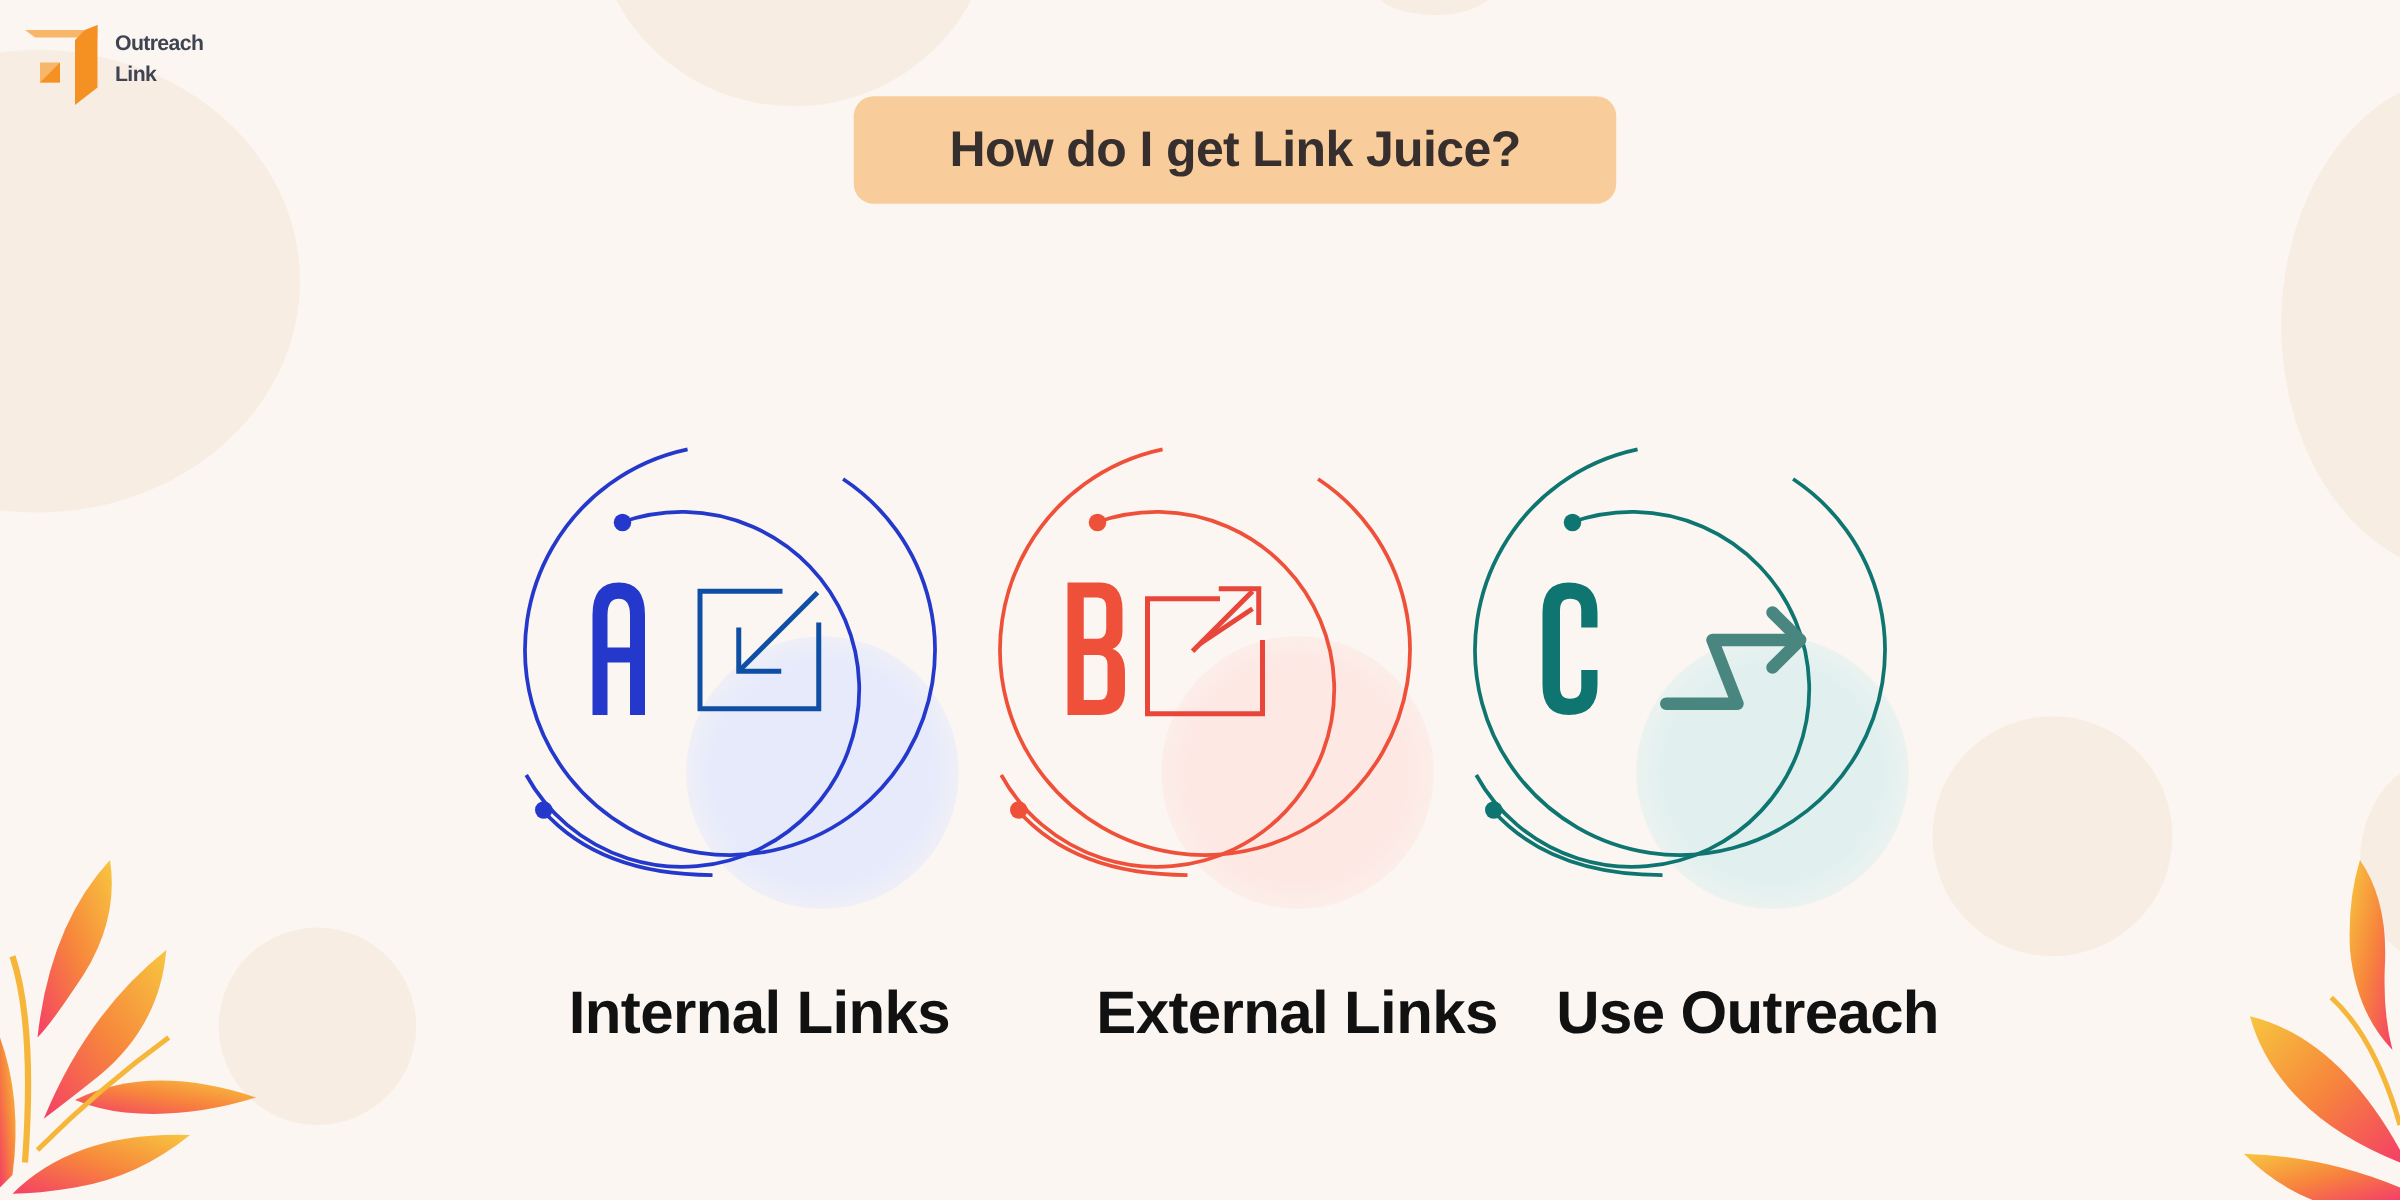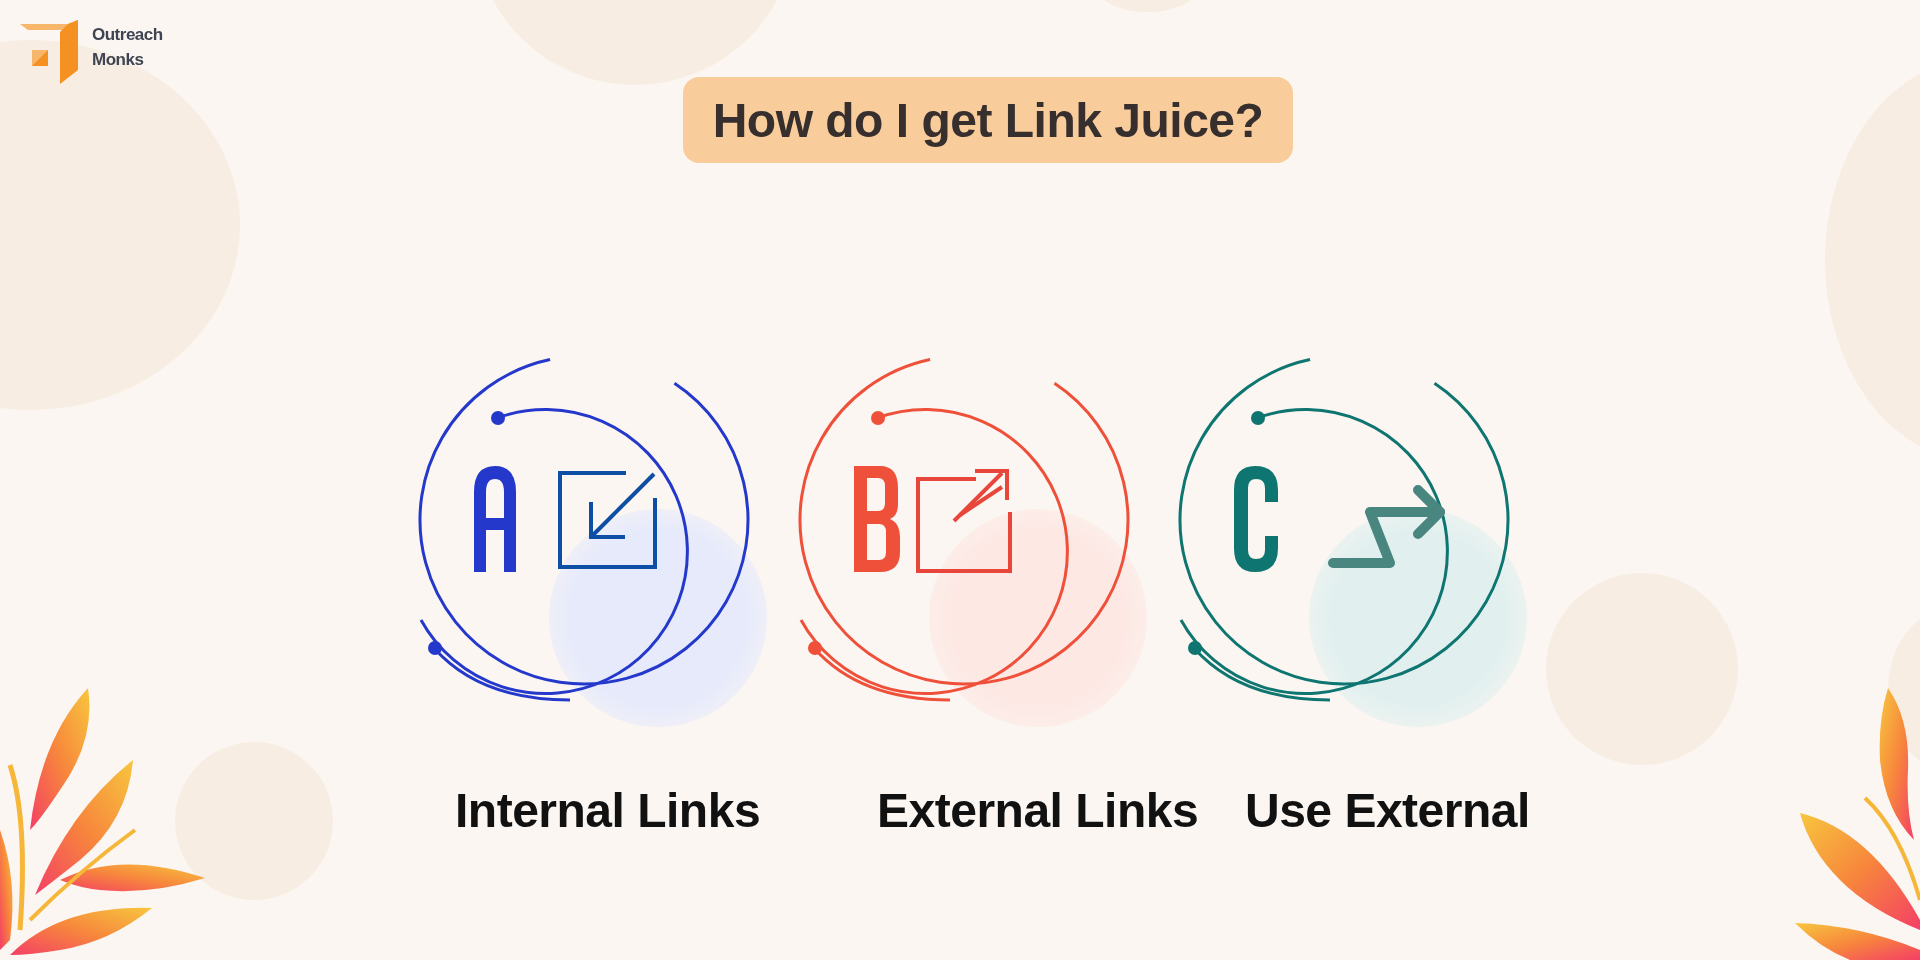--- a/index.html
+++ b/index.html
@@ -10,21 +10,21 @@
   }
   .bg-circle { position:absolute; border-radius:50%; background:#f8ede3; }
   .logo { position:absolute; left:20px; top:20px; display:flex; align-items:flex-start; }
   .logo-mark { width:62px; height:64px; }
   .logo-text { margin-left:10px; margin-top:2px; color:#3f4452; font-weight:bold; font-size:17px; line-height:25px; letter-spacing:-0.5px; }
   .title-pill {
     position:absolute; left:683px; top:77px; width:610px; height:86px;
     background:#f9cd9b; border-radius:16px;
     display:flex; align-items:center; justify-content:center;
   }
-  .title-text { font-size:48px; font-weight:bold; color:#372f2e; letter-spacing:-0.5px; }
+  .title-text { font-size:40px; font-weight:bold; color:#372f2e; letter-spacing:-0.5px; }
   .art { position:absolute; left:0; top:0; }
   .label {
     position:absolute; top:783px; font-size:48px; font-weight:bold; color:#111;
     letter-spacing:-0.5px; white-space:nowrap;
   }
   .leaves { position:absolute; }
 </style>
 </head>
 <body>
 
@@ -38,21 +38,21 @@
 
 <div class="logo">
   <svg class="logo-mark" viewBox="0 0 62 64">
     <polygon points="0,4 48,4 58,0 58,10 8,10" fill="#f8b66a"></polygon>
     <polygon points="48,4 58,0 58,50 40,64 40,12" fill="#f59123"></polygon>
     <polygon points="12,30 28,30 28,46 12,46" fill="#f8b66a"></polygon>
     <polygon points="12,46 28,30 28,46" fill="#f59123"></polygon>
   </svg>
   <div class="logo-text">
     <div>Outreach</div>
-    <div>Monks</div>
+    <div>Link</div>
   </div>
 </div>
 
 <div class="title-pill">
   <span class="title-text">How do I get Link Juice?</span>
 </div>
 
 <svg class="art" width="1920" height="960" viewBox="0 0 1920 960">
   <defs>
     <radialGradient id="gA" cx="0.5" cy="0.5" r="0.5">
@@ -117,21 +117,21 @@
 
     <g fill="none" stroke="#4a8680" stroke-width="10" stroke-linecap="round" stroke-linejoin="round">
       <polyline points="573,563 630,563 610,512 680,512"></polyline>
       <polyline points="658,490 680,512 658,534"></polyline>
     </g>
   </g>
 </svg>
 
 <div class="label" style="left:455px;">Internal Links</div>
 <div class="label" style="left:845px;margin-left:32px;">External Links</div>
-<div class="label" style="left:1245px;">Use External</div>
+<div class="label" style="left:1245px;">Use Outreach</div>
 
 <svg class="leaves" style="left:0; top:680px;" width="220" height="280" viewBox="0 0 220 280">
   <defs>
     <linearGradient id="leafG" x1="0" y1="1" x2="1" y2="0">
       <stop offset="0" stop-color="#f43f66"></stop>
         <stop offset="0.5" stop-color="#f7863c"></stop>
         <stop offset="1" stop-color="#f7c63f"></stop>
     </linearGradient>
   </defs>
   <path d="M 30 150 Q 40 60 88 8 Q 96 60 60 110 Q 40 140 30 150 Z" fill="url(#leafG)"></path>

